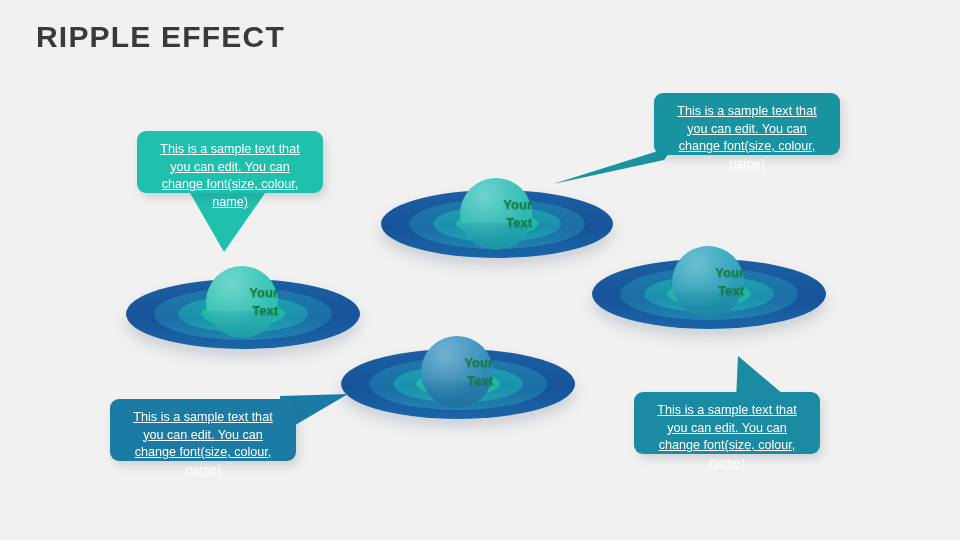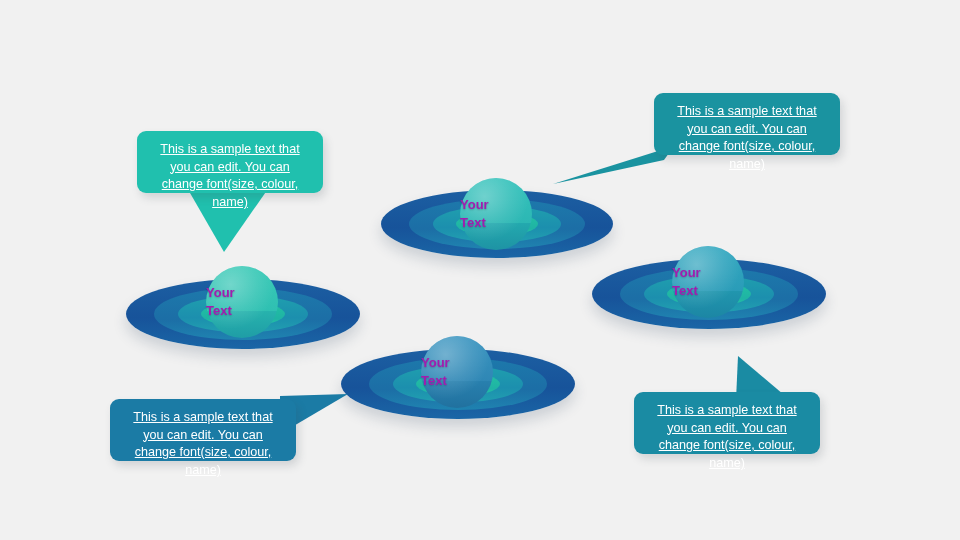--- a/index.html
+++ b/index.html
@@ -72,22 +72,22 @@
     border-radius: 50%;
     background: radial-gradient(circle at 34% 26%,
                 rgba(255,255,255,0.30) 0%,
                 rgba(255,255,255,0.10) 38%,
                 rgba(255,255,255,0.0) 62%);
   }
   .sphere-label {
     position: absolute;
     left: 0; right: 0; top: 50%;
     transform: translateY(-50%);
-    text-align: left;
-    color: #a21caf;
+    text-align: right;
+    color: #15803d;
     font-weight: bold;
     font-size: 13px;
     line-height: 18px;
     text-shadow: 0 1px 2px rgba(0,0,0,0.22);
     pointer-events: none;
   }
 
   
   .callout {
     position: absolute;
@@ -108,20 +108,21 @@
     position: absolute;
     overflow: visible;
     pointer-events: none;
   }
 </style>
 </head>
 <body>
 
 <div id="slide">
 
+  <div id="slide-title">RIPPLE EFFECT</div>
 
   <div class="ripple-group" style="left:381px; top:178px; width:232px; height:84px;">
     <div class="ripple-stack" style="width:232px;height:84px;">
       <div class="ring ring-shadow" style="width:232px;height:68px;top:46px;
                   background:linear-gradient(180deg,#1c5fa2 0%,#17539a 55%,#1a66a6 100%);"></div>
       <div class="ring" style="width:176px;height:50px;top:46px;
                   background:linear-gradient(180deg,#1d79ab 0%,#1c6ea6 60%,#1f83b0 100%);"></div>
       <div class="ring" style="width:128px;height:36px;top:46px;
                   background:linear-gradient(180deg,#1f9fae 0%,#1c8fae 60%,#219fb0 100%);"></div>
       <div class="ring" style="width:82px;height:23px;top:46px;

